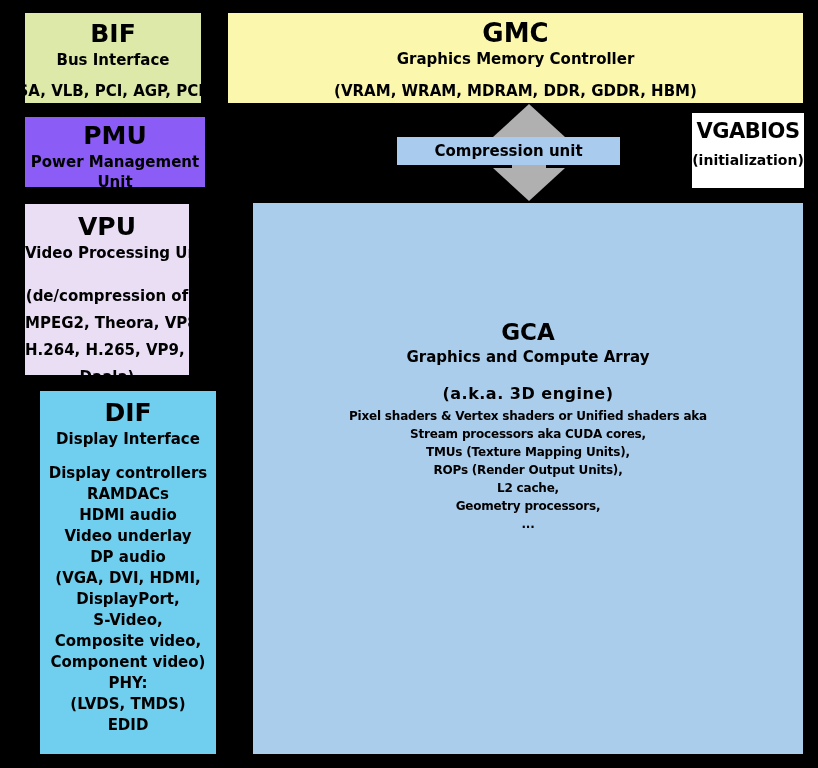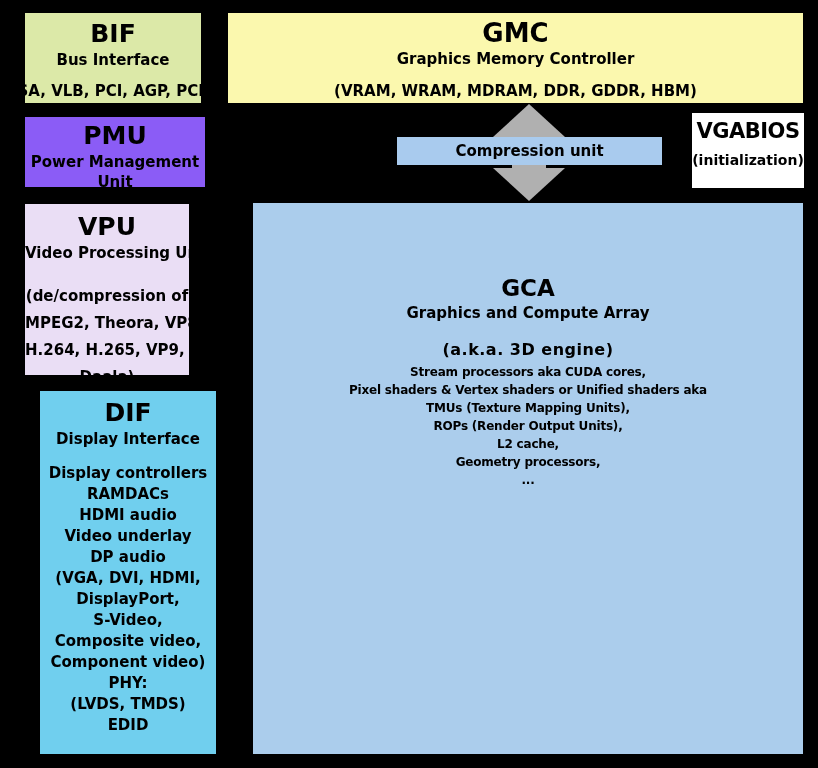--- a/index.html
+++ b/index.html
@@ -17,26 +17,26 @@
 
   
   #bif{left:25px;top:13px;width:176px;height:90px;background:#dce9a8;padding-top:5px;box-sizing:border-box;}
   #gmc{left:228px;top:13px;width:575px;height:90px;background:#fbf8ae;padding-top:4px;box-sizing:border-box;}
   #gmc .title{font-size:26px;}
   #pmu{left:25px;top:117px;width:180px;height:70px;background:#8b5cf6;padding-top:3px;box-sizing:border-box;}
   #pmu .subtitle{white-space:normal;line-height:20px;}
   #vgabios{left:692px;top:113px;width:112px;height:75px;background:#ffffff;padding-top:5px;box-sizing:border-box;}
   #vgabios .title{font-size:21px;letter-spacing:-0.5px;line-height:26px;}
   #vgabios .detail{font-size:14px;bottom:20px;}
-  #compression{left:397px;top:137px;width:265px;height:28px;background:#a9cbee;
+  #compression{left:397px;top:137px;width:223px;height:28px;background:#a9cbee;
                display:flex;align-items:center;justify-content:center;z-index:3;}
   #compression .subtitle{font-size:15px;}
   #vpu{left:25px;top:204px;width:164px;height:171px;background:#eadef5;padding-top:7px;box-sizing:border-box;}
   #vpu .lines{margin-top:19px;}
-  #gca{left:253px;top:203px;width:550px;height:551px;background:#abcdec;padding-top:70px;box-sizing:border-box;}
+  #gca{left:253px;top:203px;width:550px;height:551px;background:#abcdec;padding-top:114px;box-sizing:border-box;}
   #gca .title{font-size:23px;line-height:30px;}
   #gca .aka{font-size:16px;line-height:22px;letter-spacing:0.5px;margin-top:15px;white-space:nowrap;}
   #gca .smallline{font-size:12px;line-height:18px;letter-spacing:-0.2px;white-space:nowrap;}
   #gca .smalllines{margin-top:2px;}
   #dif{left:40px;top:391px;width:176px;height:363px;background:#70cfee;padding-top:6px;box-sizing:border-box;}
   #dif .lines{margin-top:13px;}
   #dif .bodyline{line-height:21px;}
 
   
   .arrow-part{position:absolute;z-index:1;}
@@ -92,22 +92,22 @@
       <div class="bodyline">H.264, H.265, VP9, VC-1,</div>
       <div class="bodyline">Daala)</div>
     </div>
   </div>
 
   <div class="block" id="gca">
     <div class="title">GCA</div>
     <div class="subtitle">Graphics and Compute Array</div>
     <div class="aka">(a.k.a. 3D engine)</div>
     <div class="smalllines">
+      <div class="smallline">Pixel shaders &amp; Vertex shaders or Unified shaders aka</div>
       <div class="smallline">Stream processors aka CUDA cores,</div>
-      <div class="smallline">Pixel shaders &amp; Vertex shaders or Unified shaders aka</div>
       <div class="smallline">TMUs (Texture Mapping Units),</div>
       <div class="smallline">ROPs (Render Output Units),</div>
       <div class="smallline">L2 cache,</div>
       <div class="smallline">Geometry processors,</div>
       <div class="smallline">...</div>
     </div>
   </div>
 
   <div class="block" id="dif">
     <div class="title">DIF</div>

